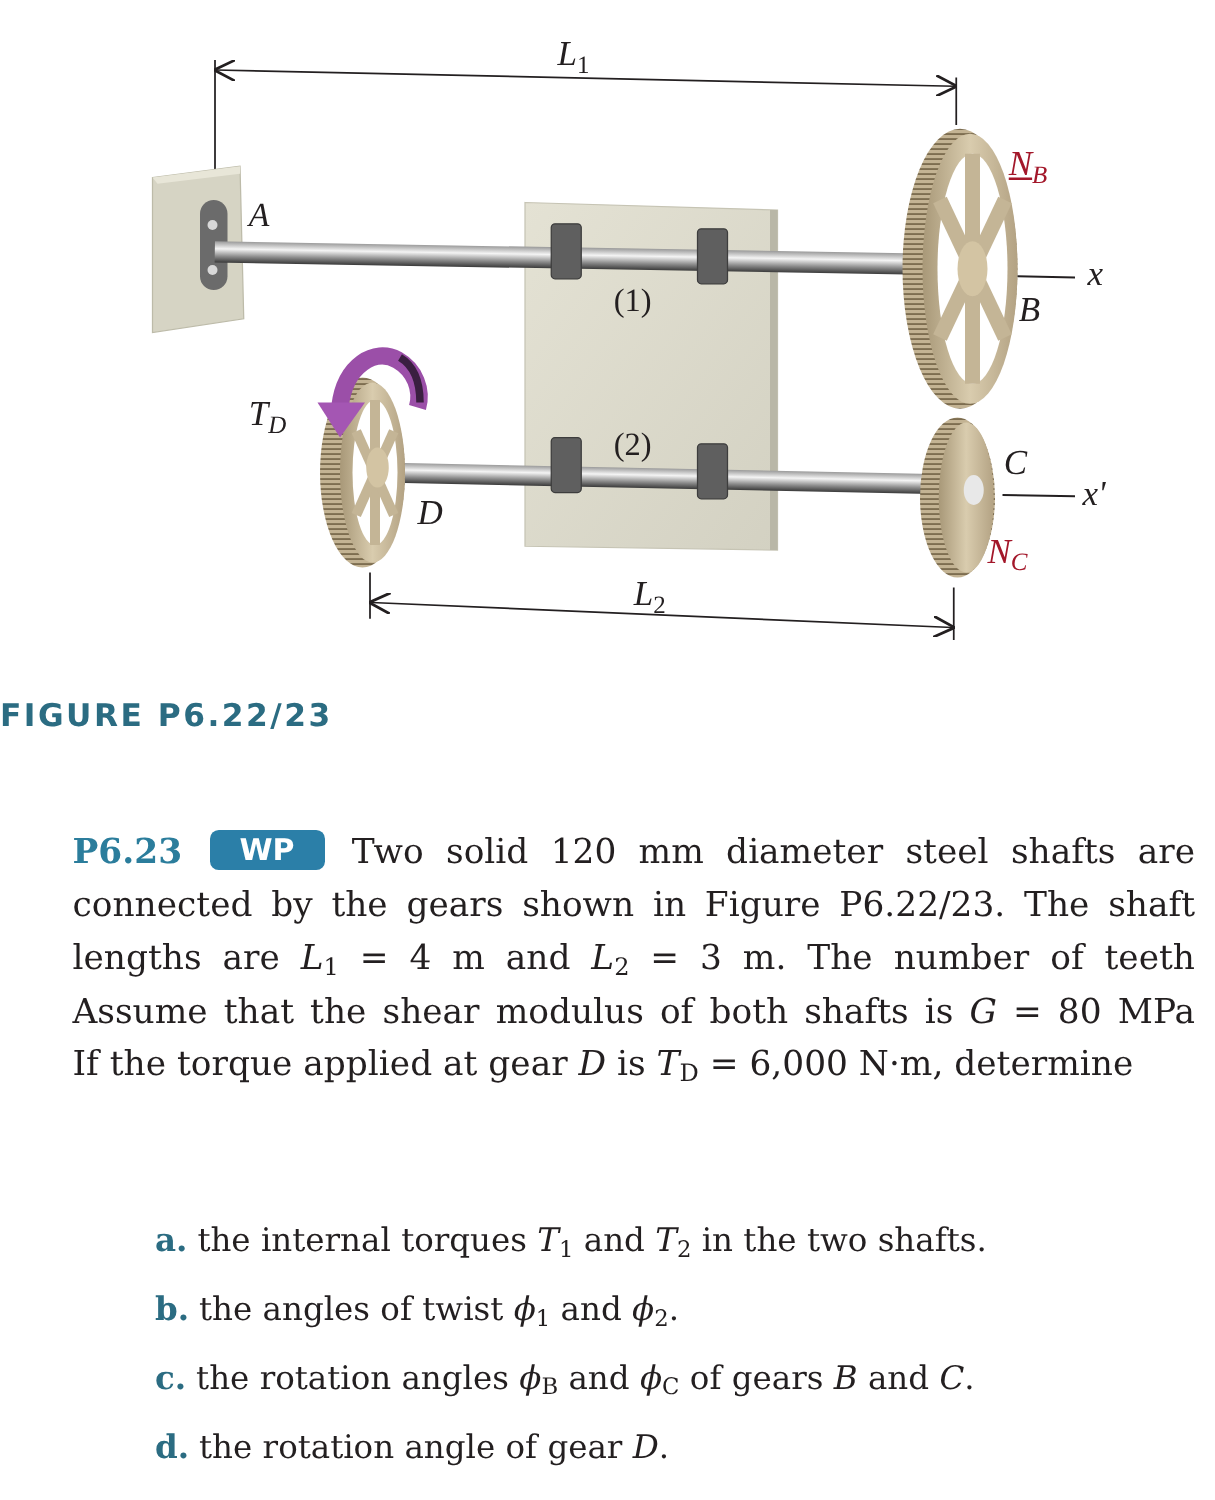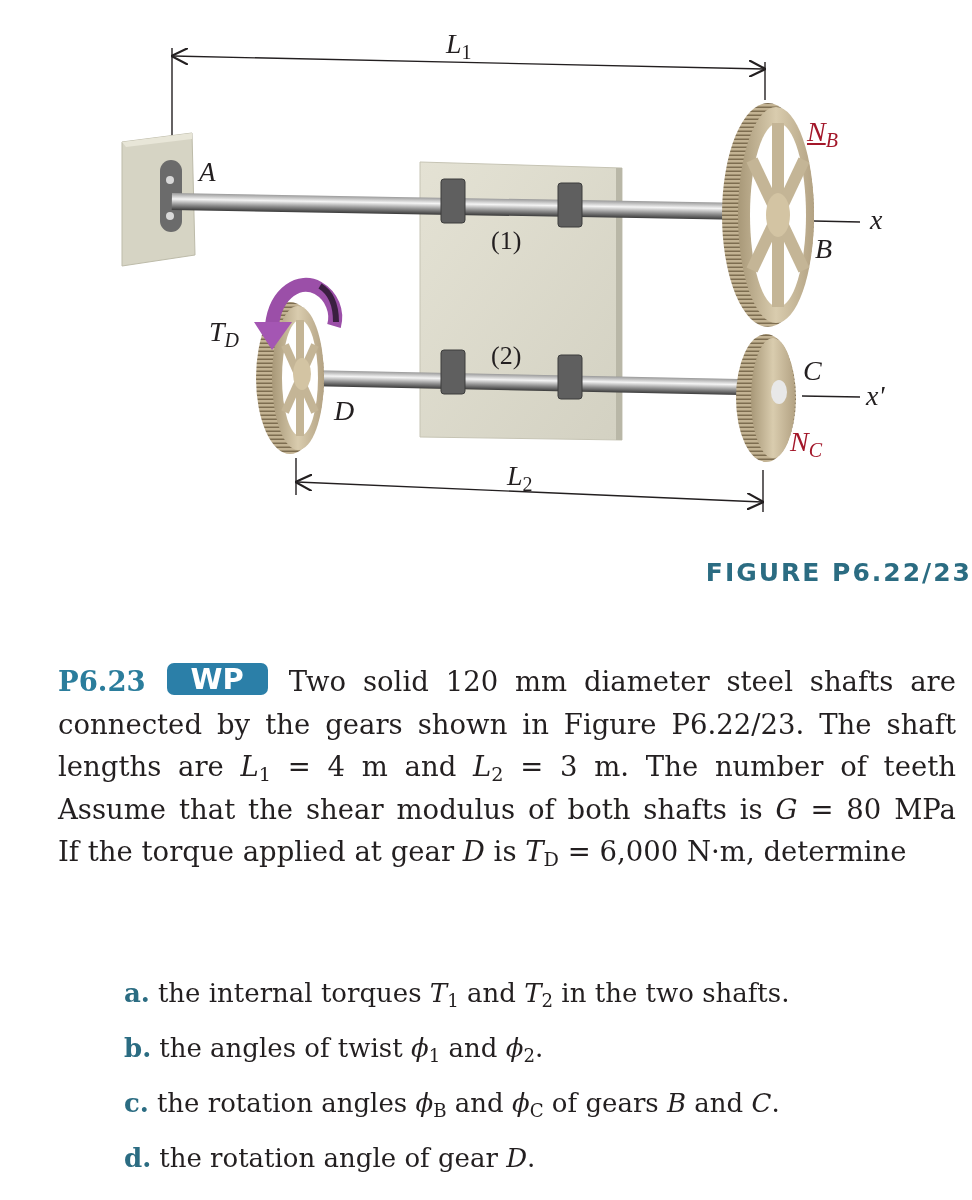--- a/index.html
+++ b/index.html
@@ -5,32 +5,32 @@
   html, body { margin: 0; padding: 0; background: #ffffff; }
   body { width: 972px; height: 1200px; position: relative; overflow: hidden;
          font-family: "DejaVu Serif", "Liberation Serif", serif; color: #231f20; }
   .figure { position: absolute; left: 0; top: 0; width: 820px; height: 540px; }
   .figure svg { position: absolute; left: 0; top: 0; }
   .lbl { position: absolute; font-family: "Liberation Serif", "DejaVu Serif", serif;
          font-style: italic; font-size: 28px; color: #231f20; line-height: 1; }
   .lbl sub { font-size: 20px; vertical-align: -6px; }
   .lbl.red { color: #a3172a; }
   .lbl.up { font-style: normal; }
-  .caption { position: absolute; left: 0; width: 972px; top: 558px; text-align: right;
+  .caption { position: absolute; left: 0; width: 972px; top: 558px; text-align: left;
              font-family: "DejaVu Sans", "Liberation Sans", sans-serif; font-weight: bold;
              font-size: 25px; letter-spacing: 2px; color: #2b6c82; }
   .problem { position: absolute; left: 58px; top: 660px; width: 898px;
              font-family: "DejaVu Serif", "Liberation Serif", serif; font-size: 27.5px;
              line-height: 42.6px; color: #231f20; }
   .line { display: block; white-space: nowrap; text-align: justify; text-align-last: justify; }
   .line.last { text-align-last: left; }
   .pnum { color: #2b7d9c; font-weight: bold; }
   .wp { display: inline-block; background: #2b7fa8; color: #fff;
         font-family: "DejaVu Sans", "Liberation Sans", sans-serif; font-weight: bold;
-        font-size: 29px; line-height: 32px; padding: 0 24px; border-radius: 7px; margin: 0 4px;
+        font-size: 24px; line-height: 32px; padding: 0 24px; border-radius: 7px; margin: 0 4px;
         vertical-align: 2px; }
   i { font-style: italic; }
   sub { font-size: 0.7em; vertical-align: -0.25em; line-height: 0; }
   .parts { position: absolute; left: 124px; top: 972px; width: 820px;
            font-family: "DejaVu Serif", "Liberation Serif", serif; font-size: 26px; color: #231f20; }
   .part { display: block; height: 55px; line-height: 42px; white-space: nowrap; }
   .part .letter { color: #2b6c82; font-weight: bold; margin-right: 8px; }
 </style>
 </head>
 <body>
@@ -139,21 +139,21 @@
   </svg>
 
   <div class="lbl" style="left:446px; top:30px;"><span>L</span><sub class="up" style="font-style:normal">1</sub></div>
   <div class="lbl" style="left:507px; top:462px;"><span>L</span><sub style="font-style:normal">2</sub></div>
   <div class="lbl" style="left:199px; top:159px; font-size:27px;">A</div>
   <div class="lbl" style="left:815px; top:235px;">B</div>
   <div class="lbl" style="left:803px; top:357px;">C</div>
   <div class="lbl" style="left:334px; top:397px;">D</div>
   <div class="lbl red" style="left:807px; top:118px;text-decoration:underline;"><span>N</span><sub>B</sub></div>
   <div class="lbl red" style="left:790px; top:428px;"><span>N</span><sub>C</sub></div>
-  <div class="lbl" style="left:209px; top:318px;text-align:center;"><span>T</span><sub>D</sub></div>
+  <div class="lbl" style="left:199px; top:318px;text-align:center;"><span>T</span><sub>D</sub></div>
   <div class="lbl" style="left:870px; top:206px;">x</div>
   <div class="lbl" style="left:866px; top:382px;">x'</div>
   <div class="lbl up" style="left:491px; top:228px; font-size:26px;">(1)</div>
   <div class="lbl up" style="left:491px; top:343px; font-size:26px;">(2)</div>
 </div>
 
 <div class="caption">FIGURE P6.22/23</div>
 
 <div class="problem">
   <span class="line"><span class="pnum">P6.23</span> <span class="wp">WP</span> <span>Two solid 120 mm diameter steel shafts are</span></span>

